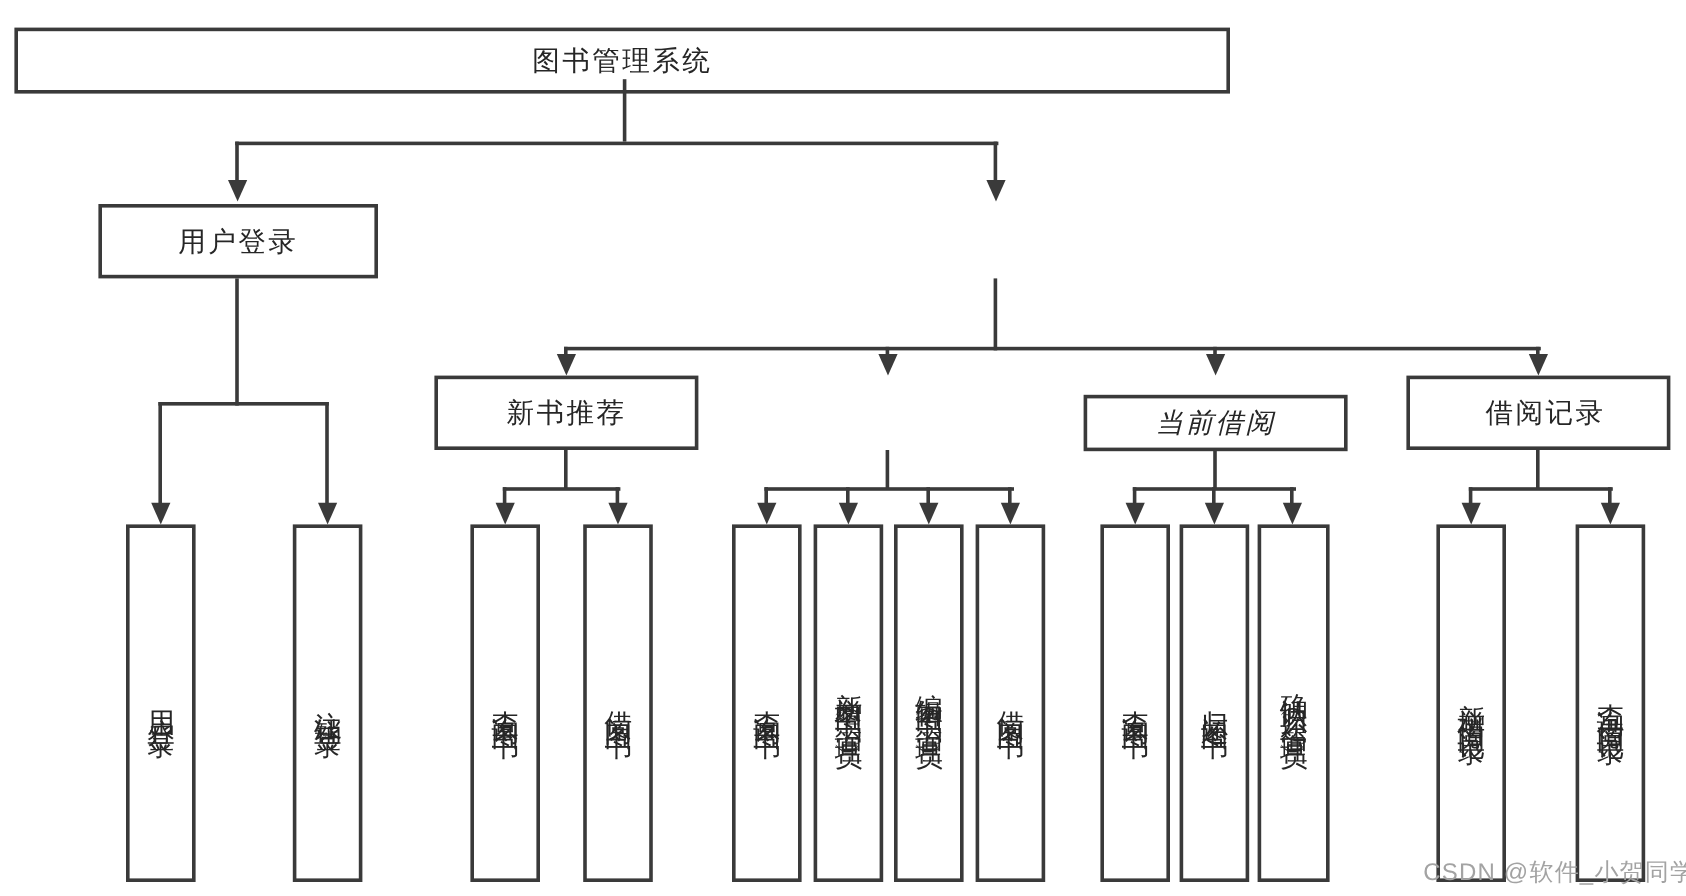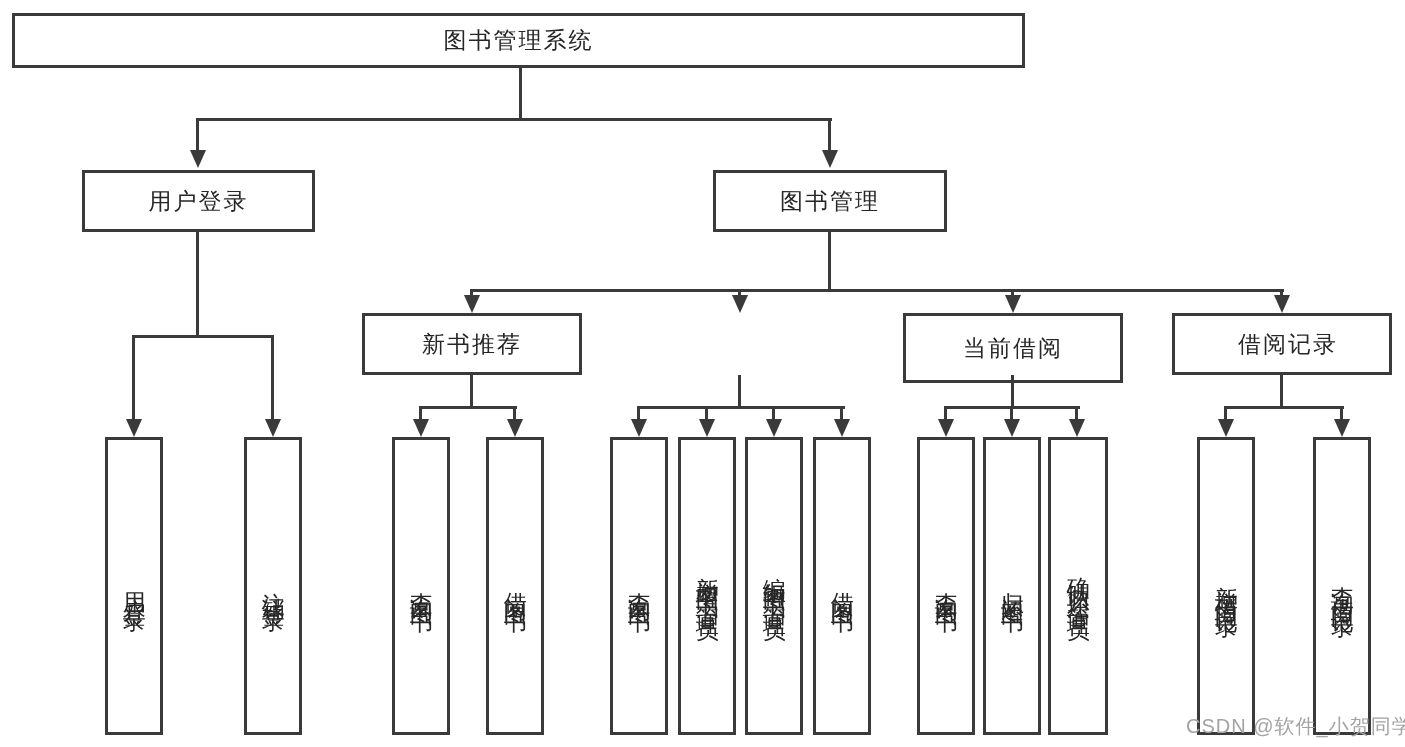--- a/index.html
+++ b/index.html
@@ -50,27 +50,26 @@
     color:#a3a3a3;
     letter-spacing:1px;
     white-space:nowrap;
   }
 </style>
 </head>
 <body>
 
 <div class="stage">
 
-  <div class="box" style="left:12px; top:13px; width:1013px; height:55px;">图书管理系统</div>
+  <div class="box" style="left:12px; top:23px; width:1013px; height:55px;">图书管理系统</div>
 
   <div class="box" style="left:82px; top:170px; width:233px; height:62px;">用户登录</div>
-  <div class="box" style="left:713px; top:170px; width:234px; height:62px;">图书管理</div>
 
   <div class="box" style="left:362px; top:313px; width:220px; height:62px;font-family:Liberation Serif, serif;">新书推荐</div>
-  <div class="box" style="left:903px; top:313px; width:220px; height:70px;">当前借阅</div>
+  <div class="box" style="left:903px; top:329px; width:220px; height:47px;font-style:italic;">当前借阅</div>
   <div class="box" style="left:1172px; top:313px; width:220px; height:62px;padding-left:12px;">借阅记录</div>
 
   <div class="box leaf" style="left:105px; top:437px; width:58px; height:298px;">用户登录</div>
   <div class="box leaf" style="left:244px; top:437px; width:58px; height:298px;">注销登录</div>
 
   <div class="box leaf" style="left:392px; top:437px; width:58px; height:298px;">查询图书</div>
   <div class="box leaf" style="left:486px; top:437px; width:58px; height:298px;">借阅图书</div>
 
   <div class="box leaf" style="left:610px; top:437px; width:58px; height:298px;">查询图书</div>
   <div class="box leaf" style="left:678px; top:437px; width:58px; height:298px;">新增图书（管理员）</div>

